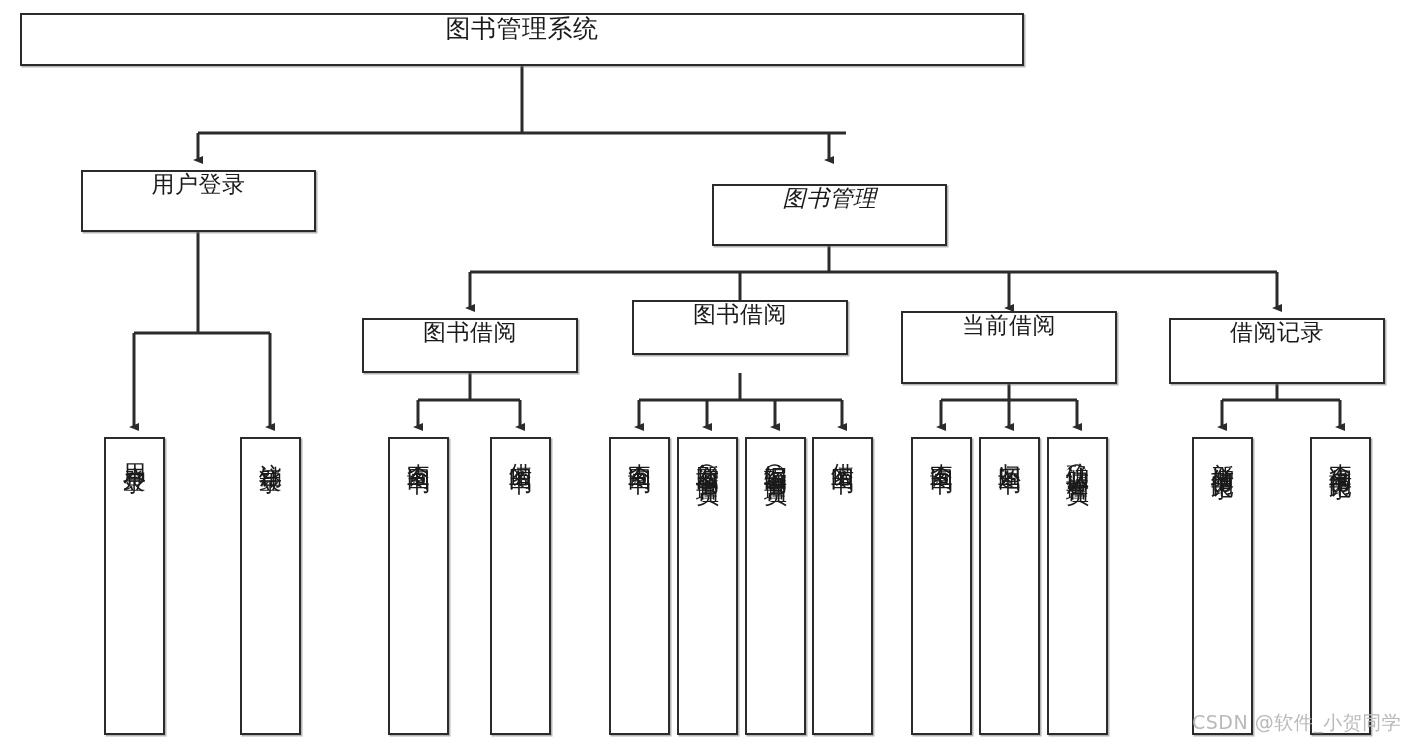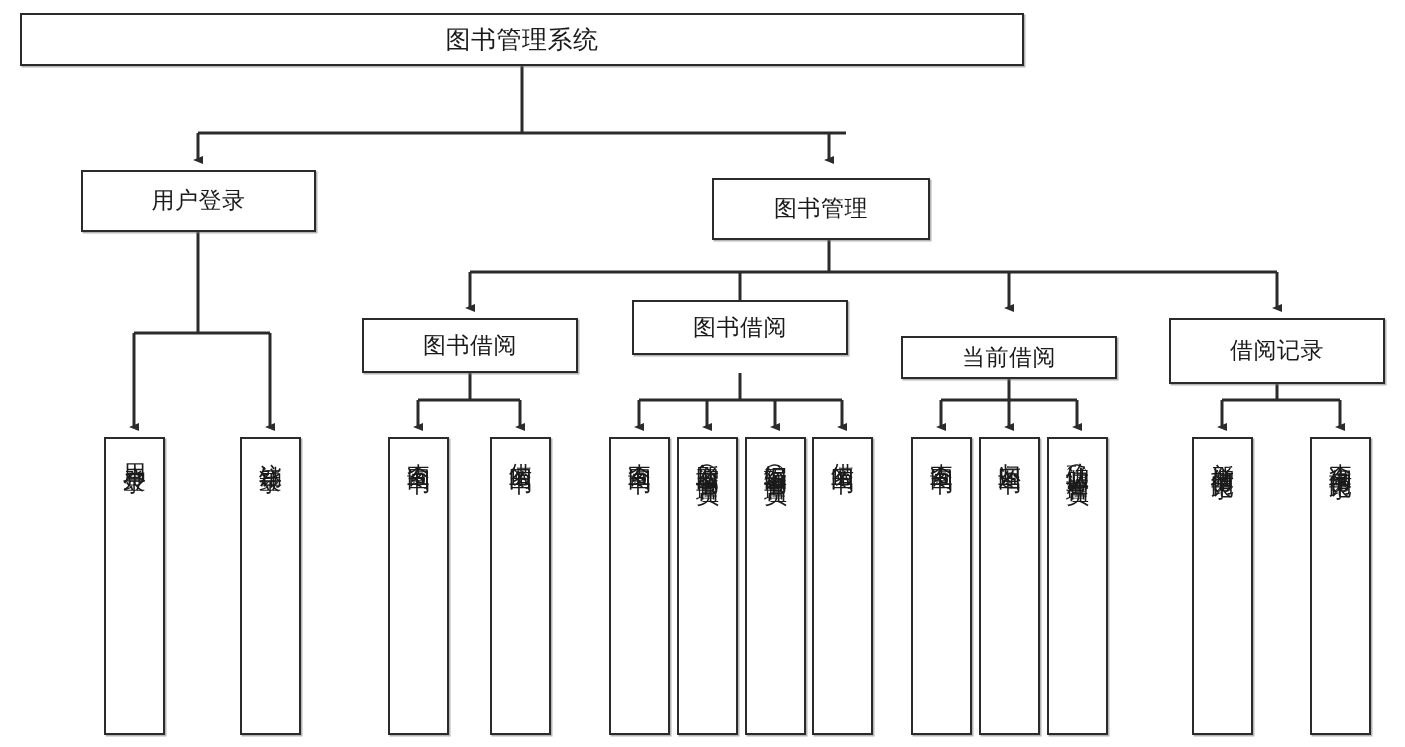--- a/index.html
+++ b/index.html
@@ -24,21 +24,21 @@
     width: 1405px;
     height: 747px;
   }
   .node {
     position: absolute;
     box-sizing: border-box;
     background: #ffffff;
     border: 2px solid #2b2b2b;
     box-shadow: 1.5px 1.5px 0 rgba(120,120,120,0.55);
     display: flex;
-    align-items: center;
+    align-items: flex-start;
     justify-content: center;
     color: #1a1a1a;
     z-index: 2;
   }
   .node .label {
     text-align: center;
     line-height: 1.12;
     letter-spacing: 0.5px;
   }
   .node.horiz .label {
@@ -124,31 +124,31 @@
     </g>
   </svg>
 
   <div class="node horiz root" style="left:20px; top:13px; width:1004px; height:53px;">
     <span class="label">图书管理系统</span>
   </div>
 
   <div class="node horiz" style="left:81px; top:170px; width:235px; height:62px;">
     <span class="label">用户登录</span>
   </div>
-  <div class="node horiz" style="left:712px; top:178px; width:218px; height:62px;">
+  <div class="node horiz" style="left:712px; top:184px; width:235px; height:62px;font-style:italic;">
     <span class="label">图书管理</span>
   </div>
 
   <div class="node horiz" style="left:362px; top:318px; width:216px; height:55px;">
     <span class="label">图书借阅</span>
   </div>
   <div class="node horiz" style="left:632px; top:300px; width:216px; height:55px;">
     <span class="label">图书借阅</span>
   </div>
-  <div class="node horiz" style="left:901px; top:336px; width:216px; height:43px;">
+  <div class="node horiz" style="left:901px; top:311px; width:216px; height:73px;">
     <span class="label">当前借阅</span>
   </div>
   <div class="node horiz" style="left:1169px; top:318px; width:216px; height:66px;">
     <span class="label">借阅记录</span>
   </div>
 
   <div class="node vert" style="left:104px; top:437px; width:61px; height:298px;">
     <span class="label">用户登录</span>
   </div>
   <div class="node vert" style="left:240px; top:437px; width:61px; height:298px;">
@@ -185,14 +185,15 @@
     <span class="label">确认归还（管理员）</span>
   </div>
 
   <div class="node vert" style="left:1192px; top:437px; width:61px; height:298px;">
     <span class="label">新增借阅记录</span>
   </div>
   <div class="node vert" style="left:1310px; top:437px; width:61px; height:298px;">
     <span class="label">查询借阅记录</span>
   </div>
 
+  <div class="watermark" style="left:1192px; top:710px;">CSDN @软件_小贺同学</div>
 
 </div>
 
 </body></html>

